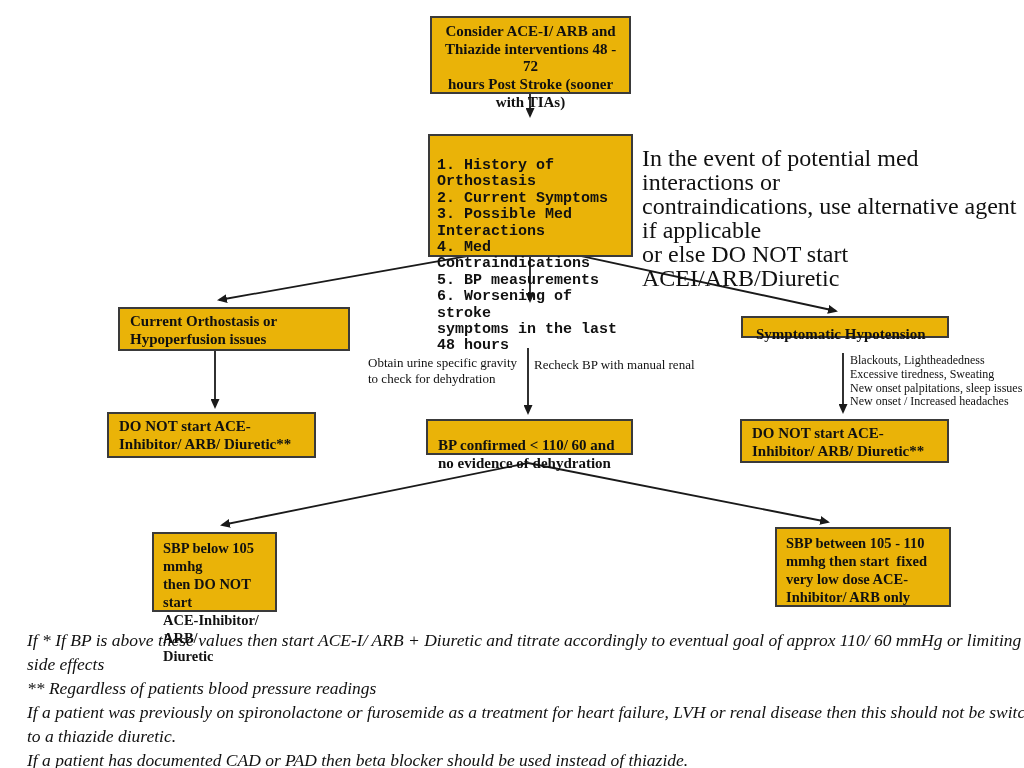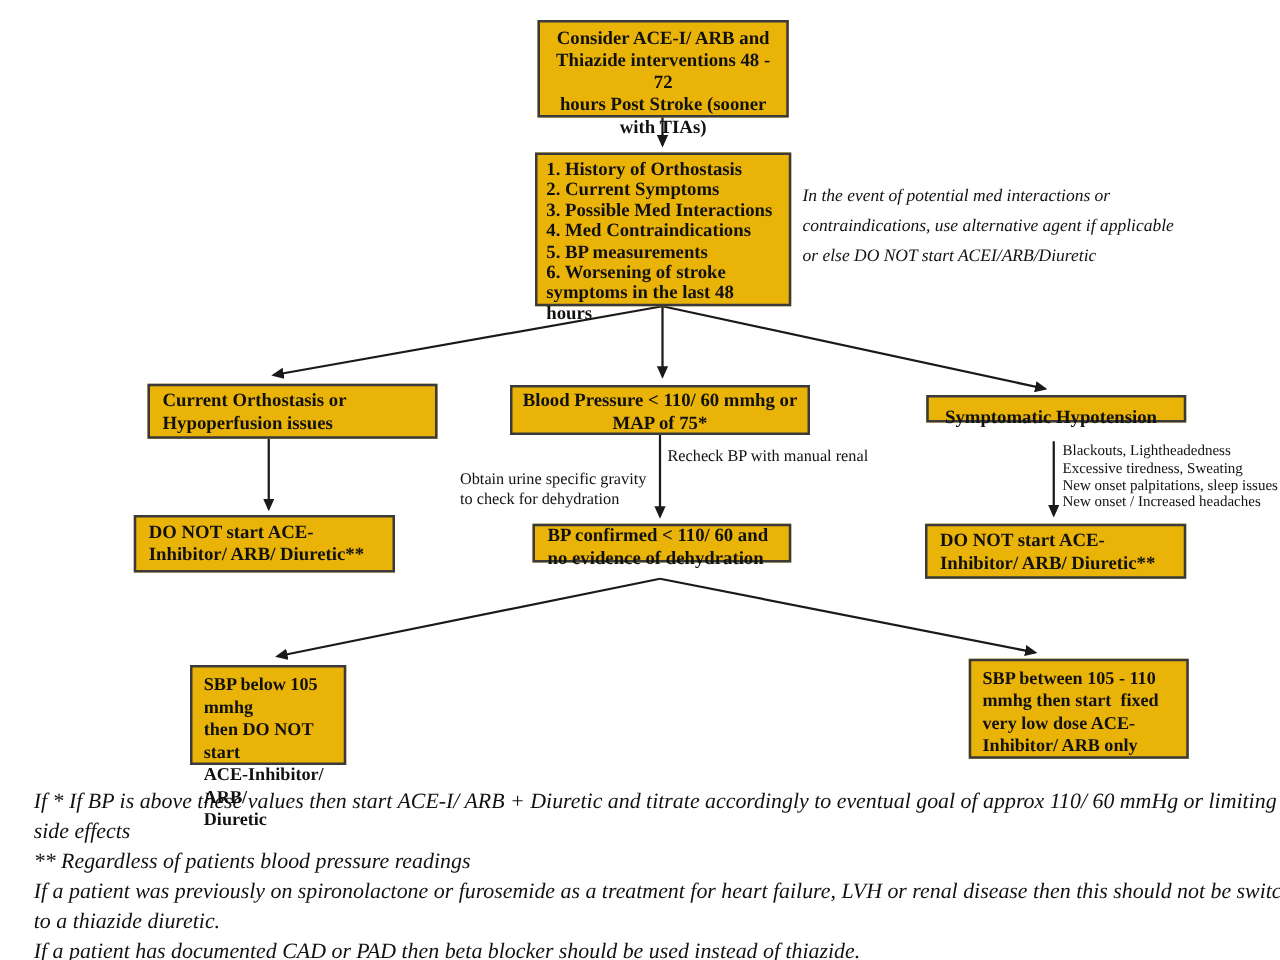--- a/index.html
+++ b/index.html
@@ -24,22 +24,21 @@
     background: #eab308;
     box-sizing: border-box;
     font-weight: bold;
     font-size: 15px;
     line-height: 1.18;
     white-space: pre-line;
   }
   .center { text-align: center; }
   .note-italic {
     position: absolute;
-    font-style: italic;
-    font-size: 14px;
+    font-size: 24px;
     line-height: 24px;
     white-space: pre-line;
   }
   .small-label {
     position: absolute;
     font-size: 13px;
     line-height: 16px;
     white-space: pre-line;
   }
   .tiny-list {
@@ -86,54 +85,52 @@
       <line x1="528" y1="463" x2="222" y2="525" marker-end="url(#ah)"></line>
       <line x1="528" y1="463" x2="828" y2="522" marker-end="url(#ah)"></line>
     </g>
   </svg>
 
   <div class="box center" style="left:430px; top:16px; width:201px; height:78px; padding:5px 6px;">Consider ACE-I/ ARB and
 Thiazide interventions 48 - 72
 hours Post Stroke (sooner
 with TIAs)</div>
 
-  <div class="box" style="left:428px; top:122px; width:205px; height:123px; padding:4px 7px; line-height:16.4px;">1. History of Orthostasis
+  <div class="box" style="left:428px; top:134px; width:205px; height:123px; padding:22px 7px; line-height:16.4px;font-family:Liberation Mono, monospace;">1. History of Orthostasis
 2. Current Symptoms
 3. Possible Med Interactions
 4. Med Contraindications
 5. BP measurements
 6. Worsening of stroke
 symptoms in the last 48 hours</div>
 
   <div class="note-italic" style="left:642px; top:146px; width:382px;">In the event of potential med interactions or
 contraindications, use alternative agent if applicable
 or else DO NOT start ACEI/ARB/Diuretic</div>
 
   <div class="box" style="left:118px; top:307px; width:232px; height:44px; padding:4px 10px;">Current Orthostasis or
 Hypoperfusion issues</div>
 
-  <div class="box center" style="left:408px; top:308px; width:240px; height:40px; padding:3px 4px;">Blood Pressure &lt; 110/ 60 mmhg or
-MAP of 75*</div>
 
   <div class="box" style="left:741px; top:316px; width:208px; height:22px; padding:8px 0 0 13px;">Symptomatic Hypotension</div>
 
-  <div class="small-label" style="left:368px; top:375px; width:156px;">Obtain urine specific gravity
+  <div class="small-label" style="left:368px; top:355px; width:156px;">Obtain urine specific gravity
 to check for dehydration</div>
 
   <div class="small-label" style="left:534px; top:357px; width:180px;">Recheck BP with manual renal</div>
 
   <div class="tiny-list" style="left:850px; top:354px; width:176px;">Blackouts, Lightheadedness
 Excessive tiredness, Sweating
 New onset palpitations, sleep issues
 New onset / Increased headaches</div>
 
   <div class="box" style="left:107px; top:412px; width:209px; height:46px; padding:4px 10px;">DO NOT start ACE-
 Inhibitor/ ARB/ Diuretic**</div>
 
-  <div class="box" style="left:426px; top:419px; width:207px; height:31px; padding:0 10px;">BP confirmed &lt; 110/ 60 and
+  <div class="box" style="left:426px; top:419px; width:207px; height:31px; padding:16px 10px;">BP confirmed &lt; 110/ 60 and
 no evidence of dehydration</div>
 
   <div class="box" style="left:740px; top:419px; width:209px; height:44px; padding:4px 10px;">DO NOT start ACE-
 Inhibitor/ ARB/ Diuretic**</div>
 
   <div class="box" style="left:152px; top:532px; width:125px; height:80px; padding:5px 9px; font-size:14.5px; line-height:18px;">SBP below 105 mmhg
 then DO NOT start
 ACE-Inhibitor/ ARB/
 Diuretic</div>
 

